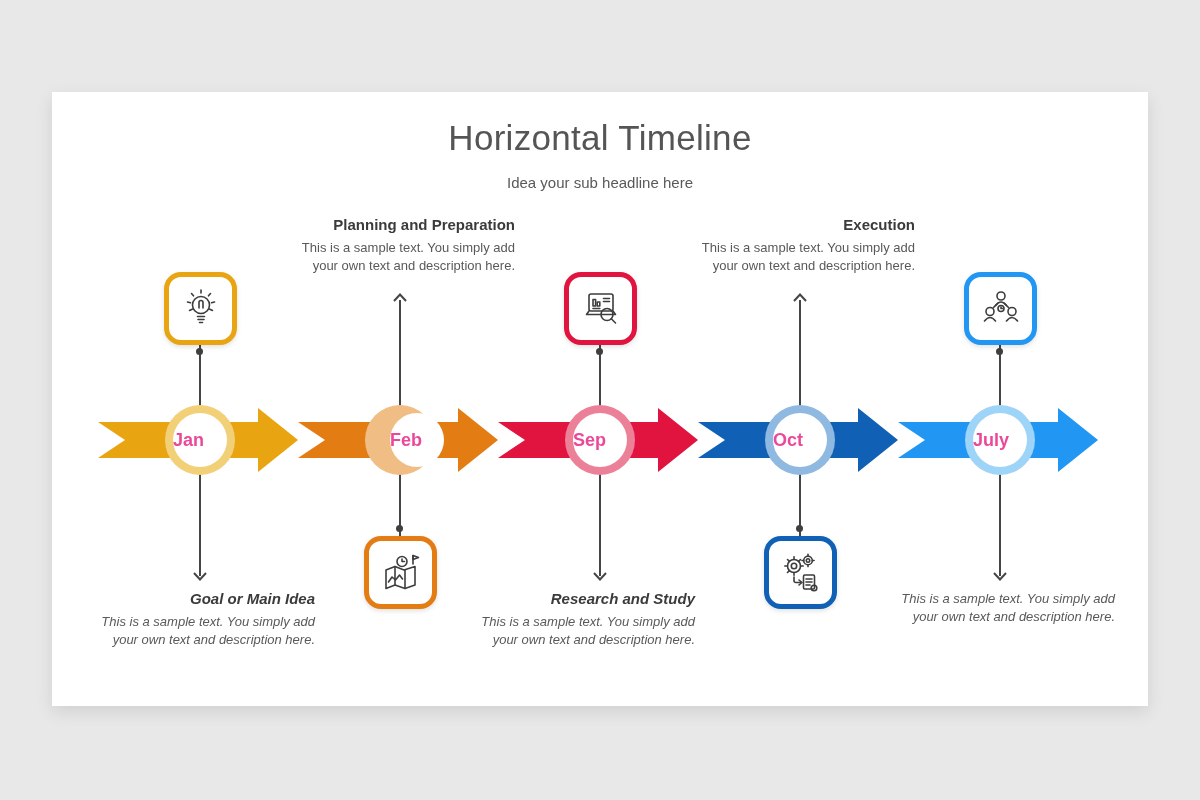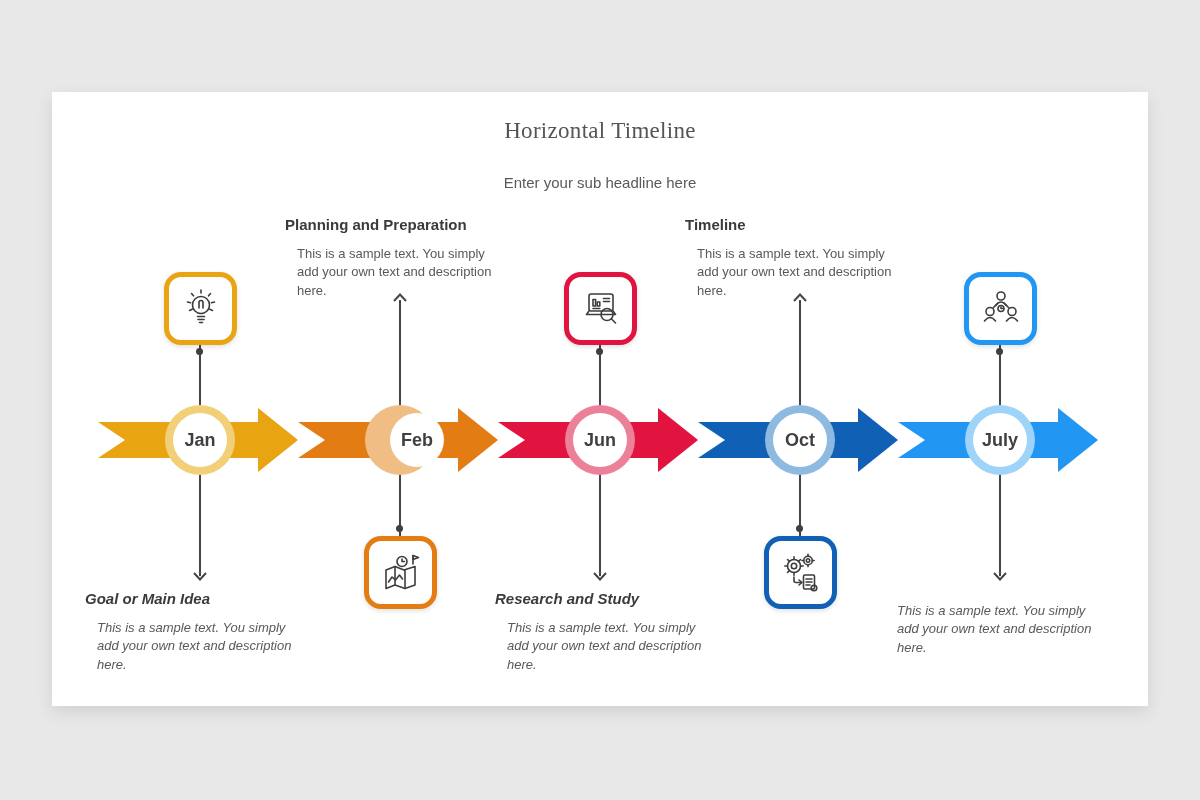--- a/index.html
+++ b/index.html
@@ -7,61 +7,61 @@
     width:1200px; height:800px; position:relative;
     font-family:"Liberation Sans", sans-serif;
     overflow:hidden;
   }
   .slide {
     position:absolute; left:52px; top:92px; width:1096px; height:614px;
     background:#ffffff; box-shadow:0 6px 16px rgba(0,0,0,0.10);
   }
   .title {
     position:absolute; top:26px; left:0; width:100%; text-align:center;
-    font-size:23px; font-weight:400; color:#555555; letter-spacing:0.3px;font-family:Liberation Serif, serif;
+    font-size:35px; font-weight:400; color:#555555; letter-spacing:0.3px;
   }
   .subtitle {
     position:absolute; top:82px; left:0; width:100%; text-align:center;
     font-size:15px; color:#595959;
   }
   .arrow-svg { position:absolute; top:316px; width:200px; height:64px; z-index:3; }
   .halo {
     position:absolute; top:313px; width:70px; height:70px;
     border-radius:50%; z-index:4;
   }
   .node-circle {
     position:absolute; top:321px; width:54px; height:54px; border-radius:50%;
-    background:#ffffff; z-index:5; display:flex; align-items:center; justify-content:center;
-    font-size:18px; font-weight:bold; color:#404040;
+    background:#ffffff; z-index:5; display:flex; align-items:center; justify-content:flex-start;
+    font-size:18px; font-weight:bold; color:#ec4899;
   }
   .icon-box {
     position:absolute; width:73px; height:73px; background:#ffffff;
     border:5px solid #000; border-radius:17px; z-index:6; box-sizing:border-box;
     display:flex; align-items:center; justify-content:center;
     box-shadow:0 2px 5px rgba(0,0,0,0.12);
   }
   .icon-box.top { top:180px; }
   .icon-box.bottom { top:444px; }
   .vline { position:absolute; width:2px; background:#454545; z-index:2; }
   .dot { position:absolute; width:7px; height:7px; border-radius:50%; background:#3F3F3F; z-index:2; }
   .chev { position:absolute; z-index:2; }
-  .text-block { position:absolute; width:230px; text-align:left; }
+  .text-block { position:absolute; width:230px; text-align:right; }
   .text-block.above { top:124px; }
   .text-block.below { top:498px;font-style:italic; }
   .text-block h3 { margin:0 0 6px 0; font-size:15px; font-weight:bold; color:#3B3B3B; }
-  .text-block p  { margin:12px; font-size:13px; line-height:1.42; color:#595959; }
+  .text-block p  { margin:0; font-size:13px; line-height:1.42; color:#595959; }
   .icon-art { stroke:#3D3D3D; fill:none; stroke-width:1.6; stroke-linecap:round; stroke-linejoin:round; }
 </style>
 </head>
 <body style="background-color: rgb(233, 232, 232);">
 
 <div class="slide" style="background-color: rgb(255, 255, 255);">
 
   <div class="title">Horizontal Timeline</div>
-  <div class="subtitle">Enter your sub headline here</div>
+  <div class="subtitle">Idea your sub headline here</div>
 
   <svg class="arrow-svg" style="left:46px" viewBox="0 0 200 64">
     <polygon points="0,14 160,14 160,0 200,32 160,64 160,50 0,50 27,32" fill="#E9A411"></polygon>
   </svg>
   <div class="vline" style="left:147px; top:253px; height:65px"></div>
   <div class="dot" style="left:144px; top:256px"></div>
   <div class="vline" style="left:147px; top:378px; height:106px"></div>
   <svg class="chev" style="left:141px; top:480px" width="14" height="9">
     <polyline points="1,1 7,7.5 13,1" stroke="#454545" stroke-width="2" fill="none"></polyline>
   </svg>
@@ -124,36 +124,36 @@
     <polygon points="0,14 160,14 160,0 200,32 160,64 160,50 0,50 27,32" fill="#E0143F"></polygon>
   </svg>
   <div class="vline" style="left:547px; top:253px; height:65px"></div>
   <div class="dot" style="left:544px; top:256px"></div>
   <div class="vline" style="left:547px; top:378px; height:106px"></div>
   <svg class="chev" style="left:541px; top:480px" width="14" height="9">
     <polyline points="1,1 7,7.5 13,1" stroke="#454545" stroke-width="2" fill="none"></polyline>
   </svg>
   <div class="halo" style="left: 513px; background-color: rgb(236, 128, 153);"></div>
   <div class="node-circle" style="left:521px">
-    <span>Jun</span>
+    <span>Sep</span>
   </div>
   <div class="icon-box top" style="left: 512px; border-color: rgb(224, 20, 63);">
     <svg class="icon-art" width="44" height="44" viewBox="0 0 44 44">
       <rect x="10" y="7" width="24" height="17" rx="2"></rect>
       <rect x="14" y="12.5" width="2.6" height="6.5"></rect>
       <rect x="18.2" y="15" width="2.6" height="4"></rect>
       <line x1="24.5" y1="11.5" x2="30.5" y2="11.5"></line>
       <line x1="24.5" y1="14.5" x2="30.5" y2="14.5"></line>
       <line x1="14" y1="21.5" x2="20.8" y2="21.5"></line>
       <path d="M10,24 L7.5,27.5 L36.5,27.5 L34,24"></path>
       <circle cx="28" cy="27.5" r="6"></circle>
       <line x1="32.3" y1="31.8" x2="36.5" y2="36"></line>
     </svg>
   </div>
-  <div class="text-block below" style="left:443px">
+  <div class="text-block below" style="left:413px">
     <h3>Research and Study</h3>
     <p>This is a sample text. You simply add your own text and description here.</p>
   </div>
 
   <svg class="arrow-svg" style="left:646px" viewBox="0 0 200 64">
     <polygon points="0,14 160,14 160,0 200,32 160,64 160,50 0,50 27,32" fill="#1061B5"></polygon>
   </svg>
   <svg class="chev" style="left:741px; top:201px" width="14" height="9">
     <polyline points="1,8 7,1.5 13,8" stroke="#454545" stroke-width="2" fill="none"></polyline>
   </svg>
@@ -184,21 +184,21 @@
       <path d="M15,26 L15,29.5 a2,2 0 0 0 2,2 L22,31.5"></path>
       <path d="M20,29 L23,31.5 L20,34"></path>
       <rect x="24.5" y="24" width="11" height="14" rx="1.2"></rect>
       <line x1="27" y1="28" x2="33" y2="28"></line>
       <line x1="27" y1="31" x2="33" y2="31"></line>
       <line x1="27" y1="34" x2="31" y2="34"></line>
       <circle cx="35" cy="37" r="2.8"></circle>
     </svg>
   </div>
   <div class="text-block above" style="left:633px">
-    <h3>Timeline</h3>
+    <h3>Execution</h3>
     <p>This is a sample text. You simply add your own text and description here.</p>
   </div>
 
   <svg class="arrow-svg" style="left:846px" viewBox="0 0 200 64">
     <polygon points="0,14 160,14 160,0 200,32 160,64 160,50 0,50 27,32" fill="#2196F3"></polygon>
   </svg>
   <div class="vline" style="left:947px; top:253px; height:65px"></div>
   <div class="dot" style="left:944px; top:256px"></div>
   <div class="vline" style="left:947px; top:378px; height:106px"></div>
   <svg class="chev" style="left:941px; top:480px" width="14" height="9">

